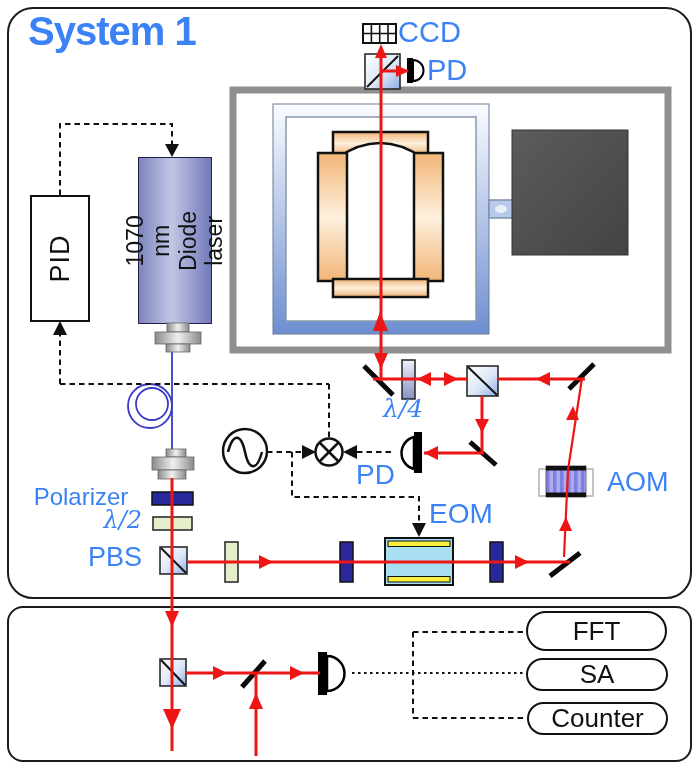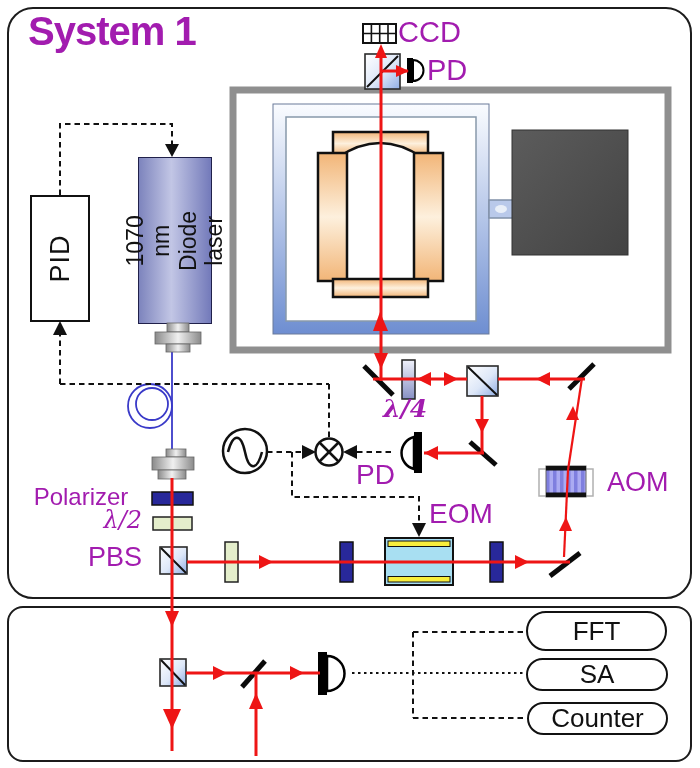--- a/index.html
+++ b/index.html
@@ -1,27 +1,27 @@
 <!DOCTYPE html>
 <html><head>
 <meta charset="utf-8">
 <style>
   html,body{margin:0;padding:0;width:700px;height:768px;overflow:hidden;background:#fff;
             font-family:"Liberation Sans", sans-serif;}
   #stage{position:relative;width:700px;height:768px;background:#fff;}
   .panel{position:absolute;background:#fff;border:2.5px solid #1c1c1c;box-sizing:border-box;z-index:0;}
   #panel-top{left:7px;top:7px;width:685px;height:592px;border-radius:26px;}
   #panel-bottom{left:7px;top:606px;width:685px;height:156px;border-radius:16px;}
-  .lbl{position:absolute;color:#a21caf;z-index:5;white-space:nowrap;line-height:1.05;}
+  .lbl{position:absolute;color:#3b82f6;z-index:5;white-space:nowrap;line-height:1.05;}
   .ml{white-space:pre-line;}
   #title{left:28px;top:10px;font-size:40px;font-weight:700;letter-spacing:-1px;}
   #lbl-ccd{left:398px;top:17px;font-size:29px;}
   #lbl-pd-top{left:427px;top:55px;font-size:29px;}
   #lbl-vacuum{left:536px;top:278px;font-size:25px;}
-  #lbl-lambda4{left:383px;top:396px;font-size:25px;font-family:"DejaVu Serif",serif;font-style:italic;font-weight:bold;}
+  #lbl-lambda4{left:383px;top:396px;font-size:25px;font-family:"DejaVu Serif",serif;font-style:italic;}
   #lbl-pd-mid{left:356px;top:460px;font-size:28px;}
   #lbl-eom{left:429px;top:499px;font-size:28px;text-align:right;}
   #lbl-aom{left:607px;top:468px;font-size:27px;}
   #lbl-polarizer{left:20px;top:484px;width:122px;text-align:center;font-size:24px;}
   #lbl-lambda2{left:20px;top:508px;width:122px;text-align:right;font-size:24px;font-family:"DejaVu Serif",serif;font-style:italic;}
   #lbl-pbs{left:20px;top:543px;width:122px;text-align:right;font-size:27px;}
   #lbl-fromsys2{left:266px;top:727px;font-size:25px;}
   #pid-box{position:absolute;left:30px;top:195px;width:60px;height:127px;background:#fff;
            border:2.5px solid #111;box-sizing:border-box;z-index:1;}
   #laser-box{position:absolute;left:138px;top:157px;width:74px;height:167px;z-index:1;

